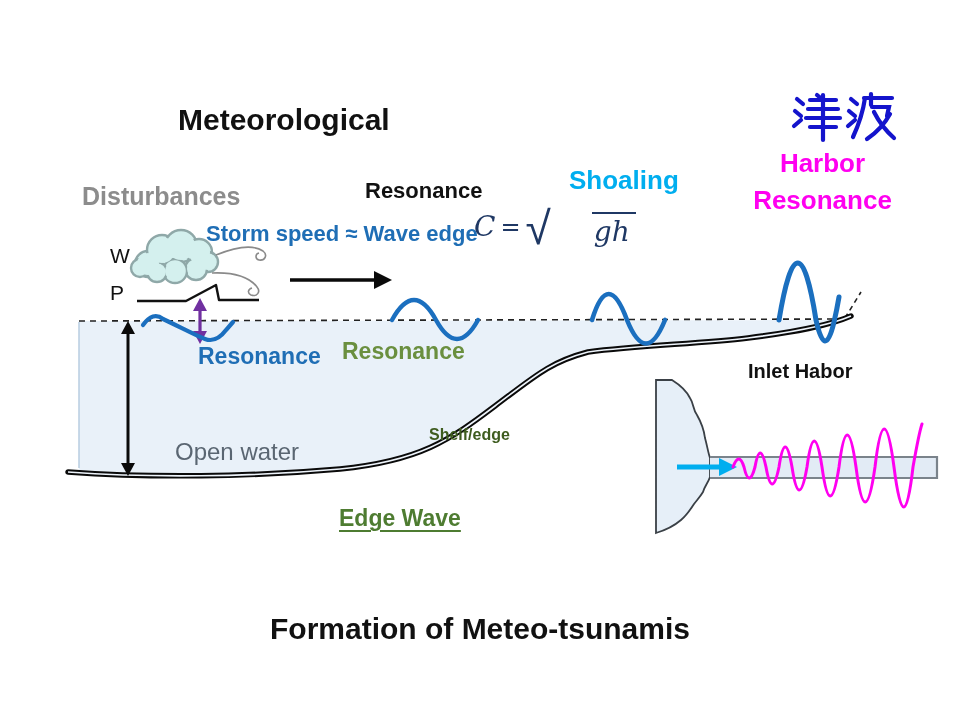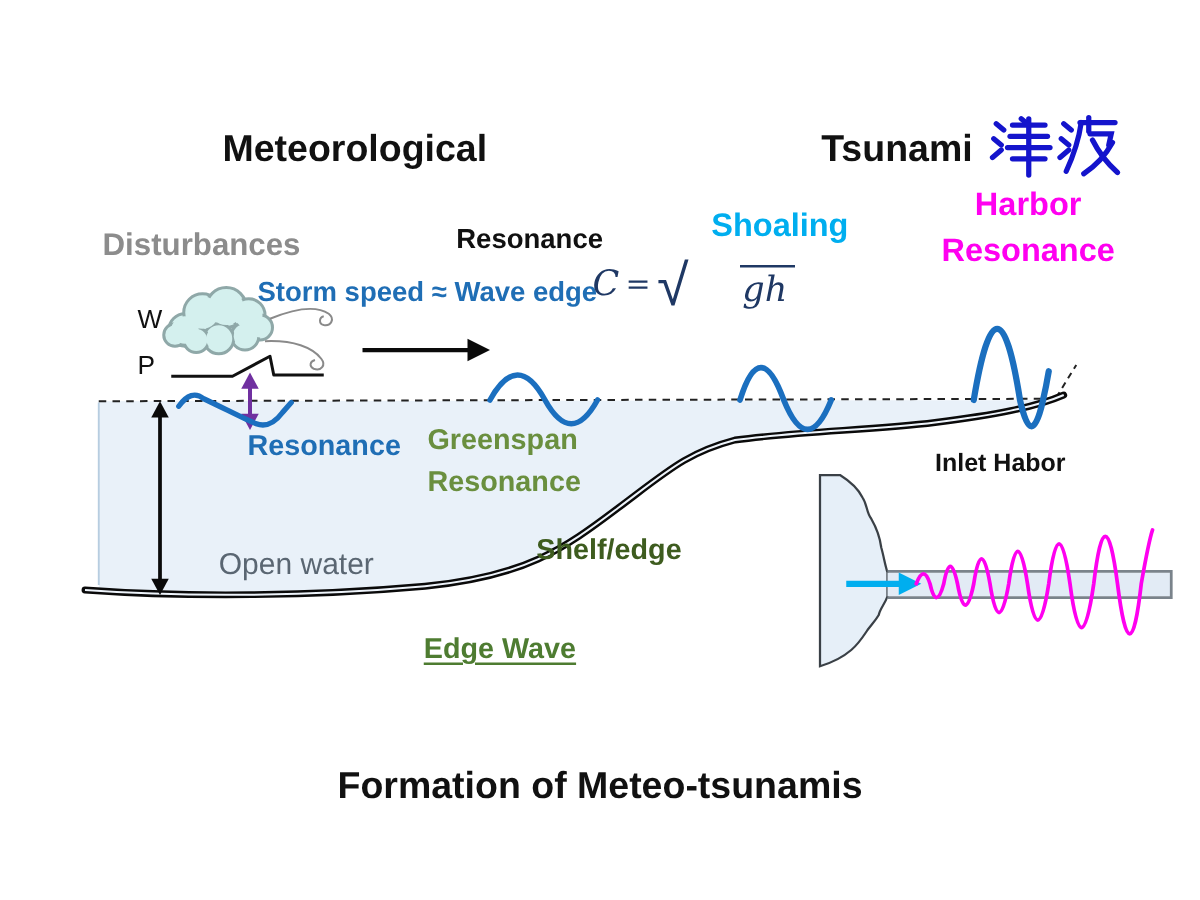--- a/index.html
+++ b/index.html
@@ -13,21 +13,21 @@
   .green{color:#6A8F3F;}
   .black{color:#111;}
   .cyan{color:#00AEEF;font-size:26px;font-weight:bold;}
   .magenta{color:#FF00F0;font-size:26px;font-weight:bold;line-height:37px;text-align:center;}
   .gray{color:#8C8C8C;font-size:25px;font-weight:bold;}
   .storm{color:#1F6EB5;font-size:22px;font-weight:bold;}
   .wp{color:#111;font-size:21px;}
   .produman{color:#1F6EB5;font-size:23px;font-weight:bold;line-height:33px;}
   .greenspan{color:#6A8F3F;font-size:23px;font-weight:bold;line-height:34px;}
   .openwater{color:#5A6672;font-size:24px;}
-  .shelf{color:#3E5C1F;font-size:23px;font-weight:bold;}
+  .shelf{color:#3E5C1F;font-size:16px;font-weight:bold;}
   .edgewave{color:#4E7C31;font-size:23px;font-weight:bold;text-decoration:underline;
             text-decoration-thickness:2px;text-underline-offset:4px;margin-left:36px;}
   .inlet{color:#111;font-size:20px;font-weight:bold;}
   .bottom-title{width:960px;text-align:center;font-size:30px;font-weight:bold;color:#111;}
   .formula{display:flex;align-items:flex-start;color:#1F3864;}
   .fC{font-family:"DejaVu Serif",serif;font-style:italic;font-size:28px;line-height:40px;}
   .feq{font-family:"DejaVu Serif",serif;font-size:24px;line-height:40px;margin:0 5px;}
   .frad{font-size:46px;line-height:42px;font-weight:400;margin-right:-7px;}
   .fgh{font-family:"DejaVu Serif",serif;font-style:italic;font-size:28px;line-height:34px;
        border-top:2.5px solid #1F3864;padding:1px 6px 0 2px;margin-top:5px;margin-left:48px;}
@@ -137,21 +137,20 @@
       <path d="M74,6 H102"></path>
         <path d="M81,2 V13"></path>
       <path d="M75,6 C73,20 69,32 63,45"></path>
       <path d="M82,15 H99 L97,24"></path>
       <path d="M84,20 C89,30 95,38 104,46"></path>
       <path d="M100,22 C94,33 86,41 77,47"></path>
     </g>
   </svg>
 
   <div class="txt title" style="left:178px;top:103px;">Meteorological</div>
-  <div class="txt title" style="left:657px;top:103px;">Tsunami</div>
 
   <div class="txt sub black" style="left:365px;top:178px;">Resonance</div>
 
   <div class="txt cyan" style="left:569px;top:165px;">Shoaling</div>
 
   <div class="txt magenta" style="left:740px;top:145px;width:165px;">
     <div>Harbor</div>
     <div>Resonance</div>
   </div>
 
@@ -167,21 +166,20 @@
   </div>
 
   <div class="txt wp" style="left:110px;top:244px;">W</div>
   <div class="txt wp" style="left:110px;top:281px;">P</div>
 
   <div class="txt produman" style="left:198px;top:340px;">
     <div>Resonance</div>
   </div>
 
   <div class="txt greenspan" style="left:342px;top:334px;">
-    <div>Greenspan</div>
     <div>Resonance</div>
   </div>
 
   <div class="txt openwater" style="left:175px;top:438px;">Open water</div>
 
   <div class="txt shelf" style="left:429px;top:426px;">Shelf/edge</div>
 
   <div class="txt edgewave" style="left:303px;top:505px;">Edge Wave</div>
 
   <div class="txt inlet" style="left:748px;top:360px;">Inlet Habor</div>

